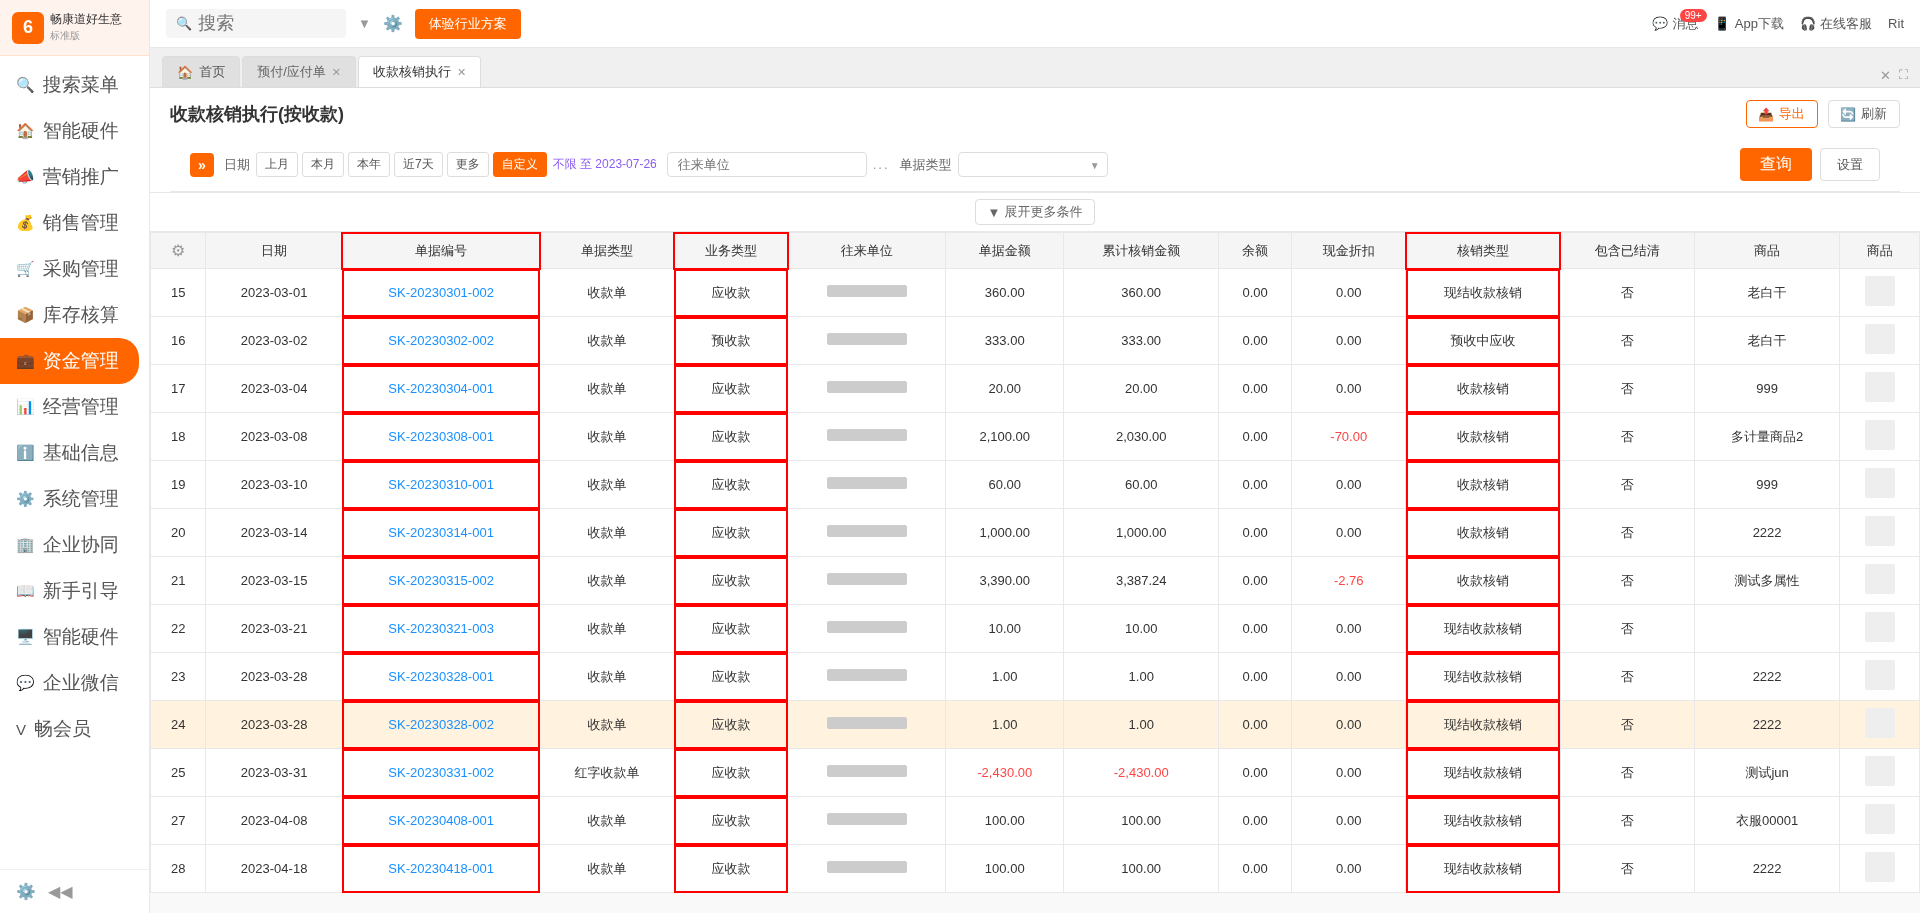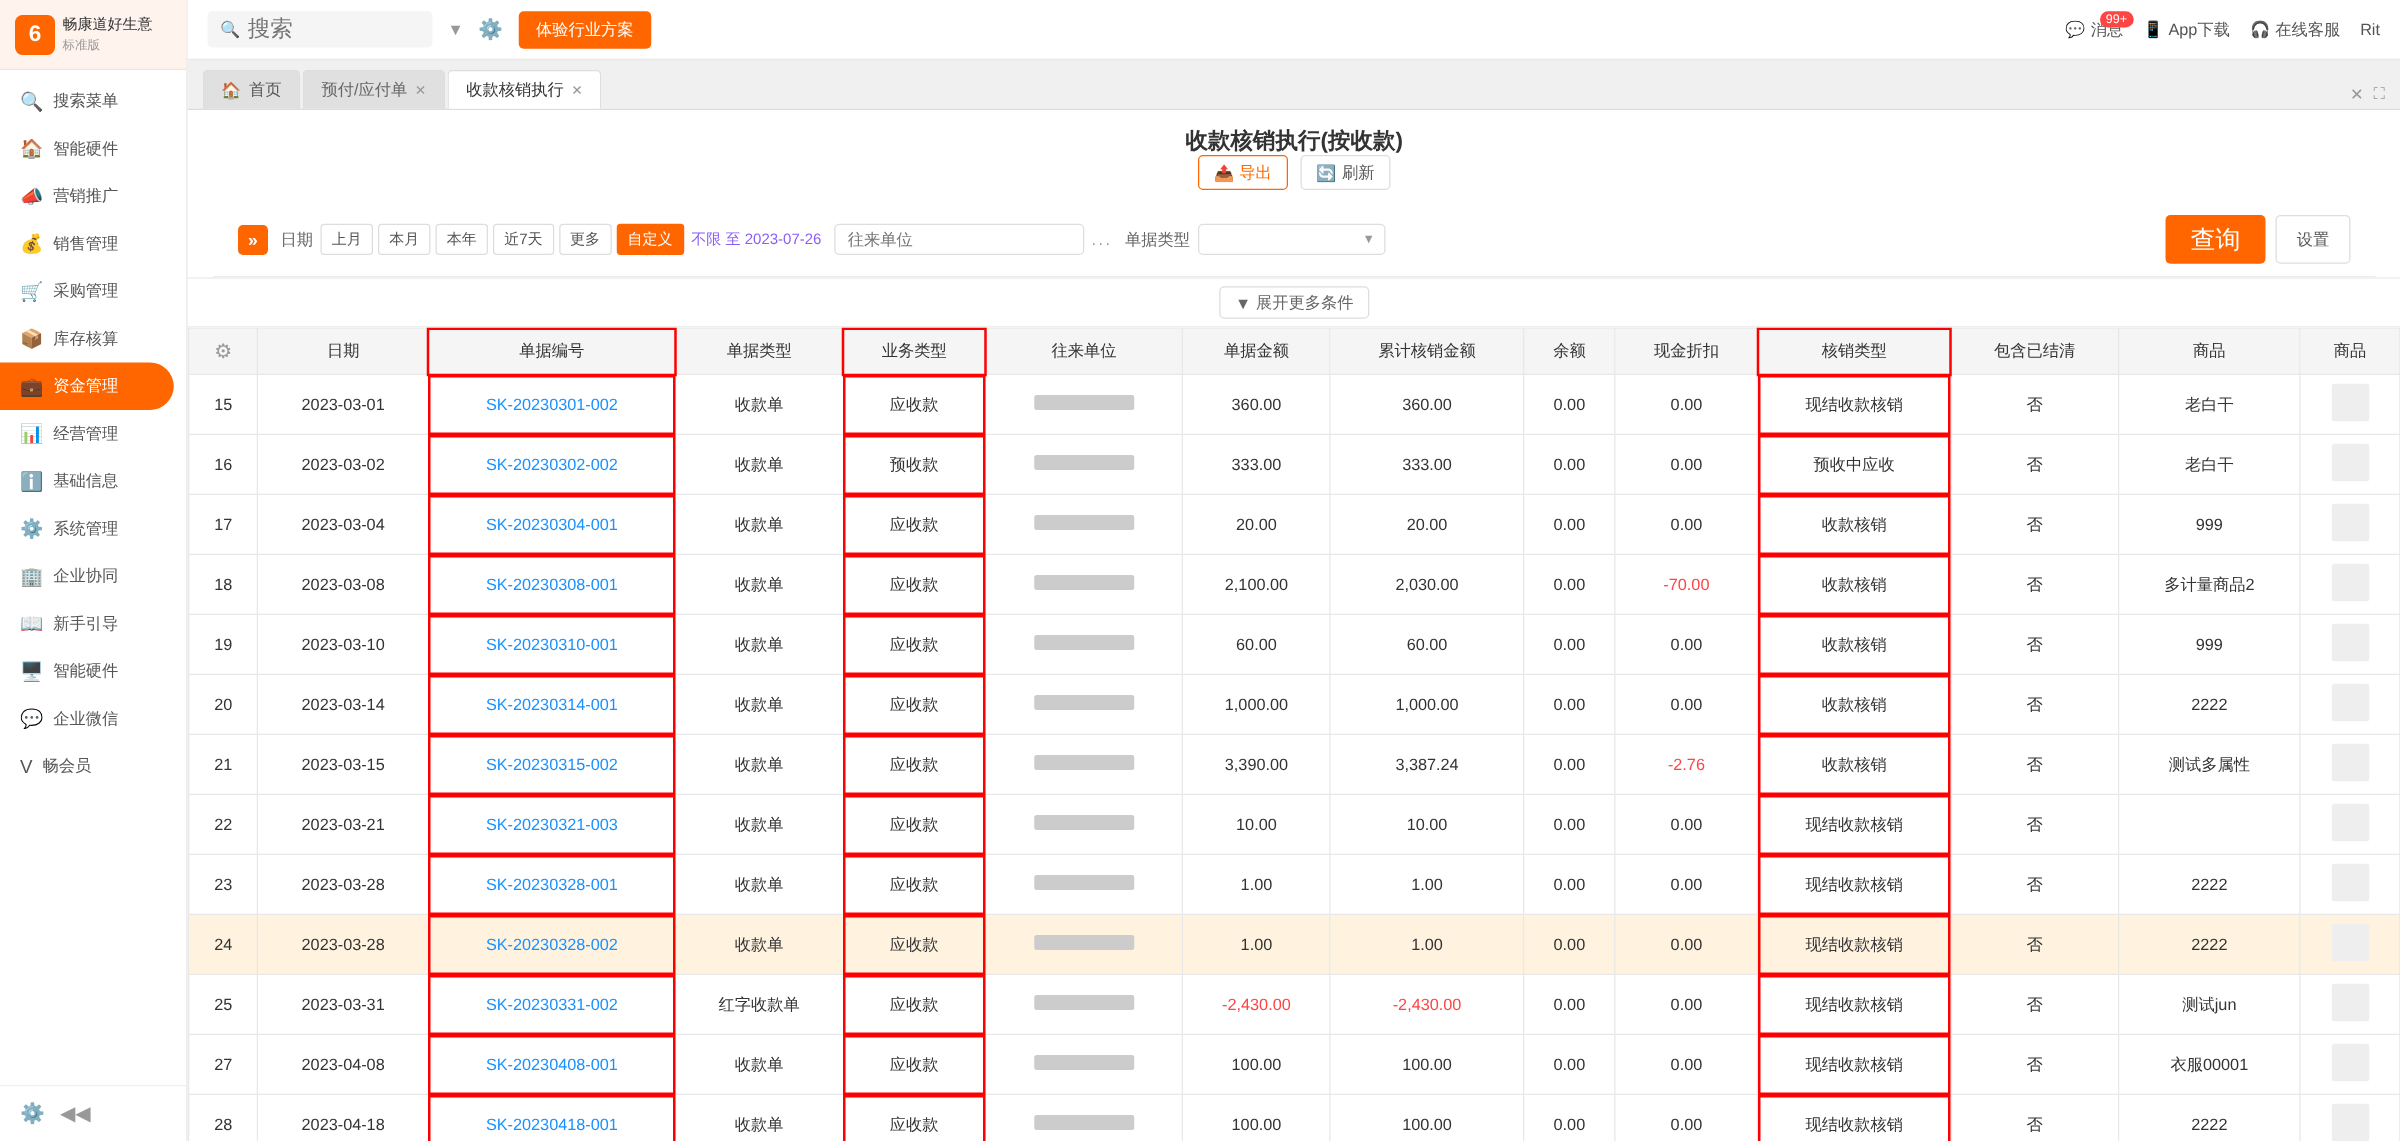--- a/index.html
+++ b/index.html
@@ -42,21 +42,21 @@
     .sidebar-item {
       display: flex;
       align-items: center;
       padding: 10px 16px;
       cursor: pointer;
       color: #555;
       transition: background 0.2s;
     }
     .sidebar-item.active { background: #ff6600; color: #fff; border-radius: 0 20px 20px 0; margin-right: 10px; }
     .sidebar-item .menu-icon { margin-right: 8px; font-size: 15px; }
-    .sidebar-item .menu-label { font-size: 13px; }
+    .sidebar-item .menu-label { font-size: 19px; }
     .sidebar-bottom {
       display: flex;
       align-items: center;
       padding: 12px 16px;
       border-top: 1px solid #f0f0f0;
       gap: 12px;
     }
     .sidebar-bottom-icon { color: #999; cursor: pointer; font-size: 16px; }
 
     
@@ -163,21 +163,20 @@
     .page-header {
       background: #fff;
       padding: 12px 20px 0 20px;
       border-bottom: 1px solid #e8e8e8;
     }
     .page-title-row {
       display: flex;
       align-items: center;
       justify-content: space-between;
       margin-bottom: 10px;
-      flex-direction: column;
     }
     .page-title { font-size: 18px; font-weight: bold; color: #333; }
     .page-actions { display: flex; gap: 10px; }
     .btn-export {
       display: flex; align-items: center; gap: 4px;
       color: #ff6600; border: 1px solid #ff6600; background: white;
       border-radius: 4px; padding: 4px 12px; cursor: pointer; font-size: 13px;
     }
     .btn-refresh {
       display: flex; align-items: center; gap: 4px;
@@ -224,21 +223,21 @@
       color: #666; font-size: 13px; outline: none; background: white;
       appearance: none; min-width: 150px; cursor: pointer;
     }
     .filter-select-wrap { position: relative; }
     .filter-select-wrap::after {
       content: '▼'; position: absolute; right: 8px; top: 50%;
       transform: translateY(-50%); font-size: 10px; color: #999; pointer-events: none;
     }
     .btn-query {
       background: #ff6600; color: white; border: none;
-      border-radius: 4px; padding: 6px 20px; cursor: pointer; font-size: 20px;
+      border-radius: 4px; padding: 6px 20px; cursor: pointer; font-size: 16px;
     }
     .btn-settings {
       background: white; color: #555; border: 1px solid #ddd;
       border-radius: 4px; padding: 6px 16px; cursor: pointer; font-size: 13px;
     }
 
     
     .expand-bar {
       background: #fff;
       padding: 6px 20px;

